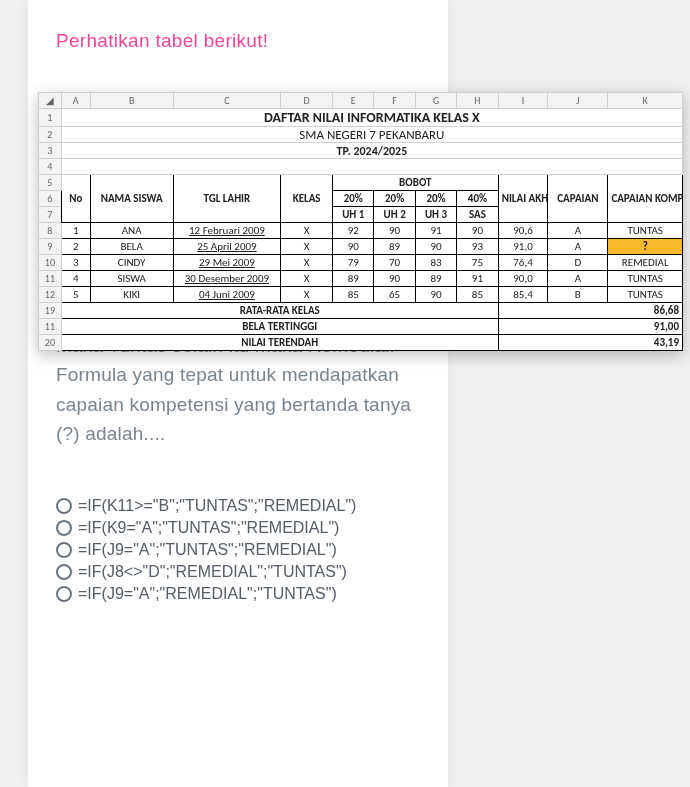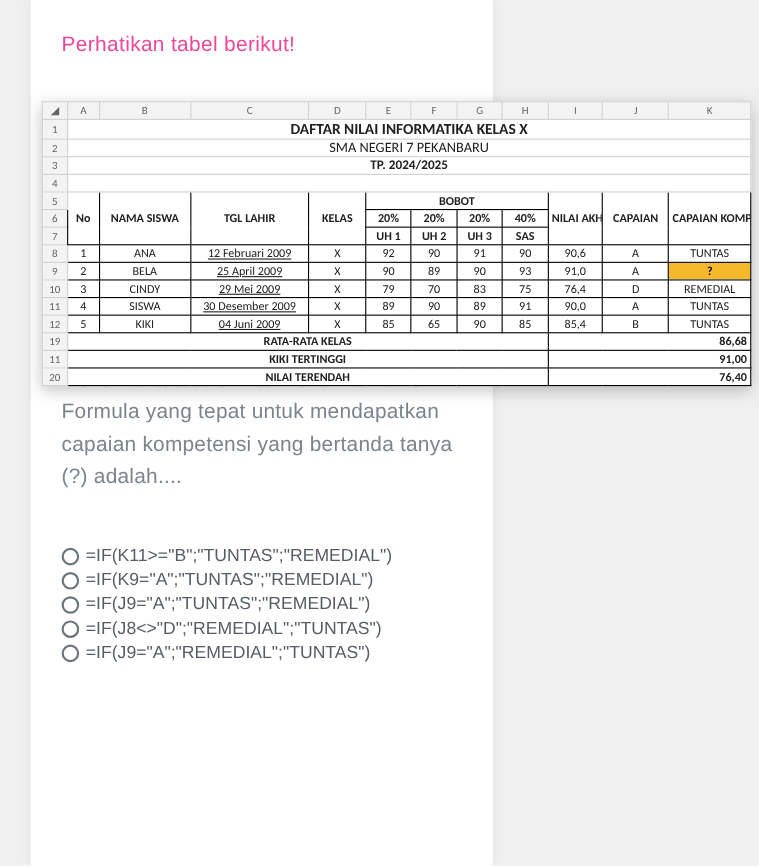--- a/index.html
+++ b/index.html
@@ -274,23 +274,23 @@
         </tr>
       </tbody>
     <tbody>
         <tr>
       <td class="rowhdr">19</td>
       <td colspan="8" class="hdr">RATA-RATA KELAS</td>
       <td colspan="3" class="hdr right">86,68</td>
     </tr>
     <tr>
       <td class="rowhdr">11</td>
-      <td colspan="8" class="hdr">KIKI TERTINGGI</td>
+      <td colspan="8" class="hdr">BELA TERTINGGI</td>
       <td colspan="3" class="hdr right">91,00</td>
     </tr>
     <tr>
       <td class="rowhdr">20</td>
       <td colspan="8" class="hdr">NILAI TERENDAH</td>
-      <td colspan="3" class="hdr right">76,40</td>
+      <td colspan="3" class="hdr right">43,19</td>
     </tr>
   </tbody>
     </table>
 </div>
 
 </body></html>

